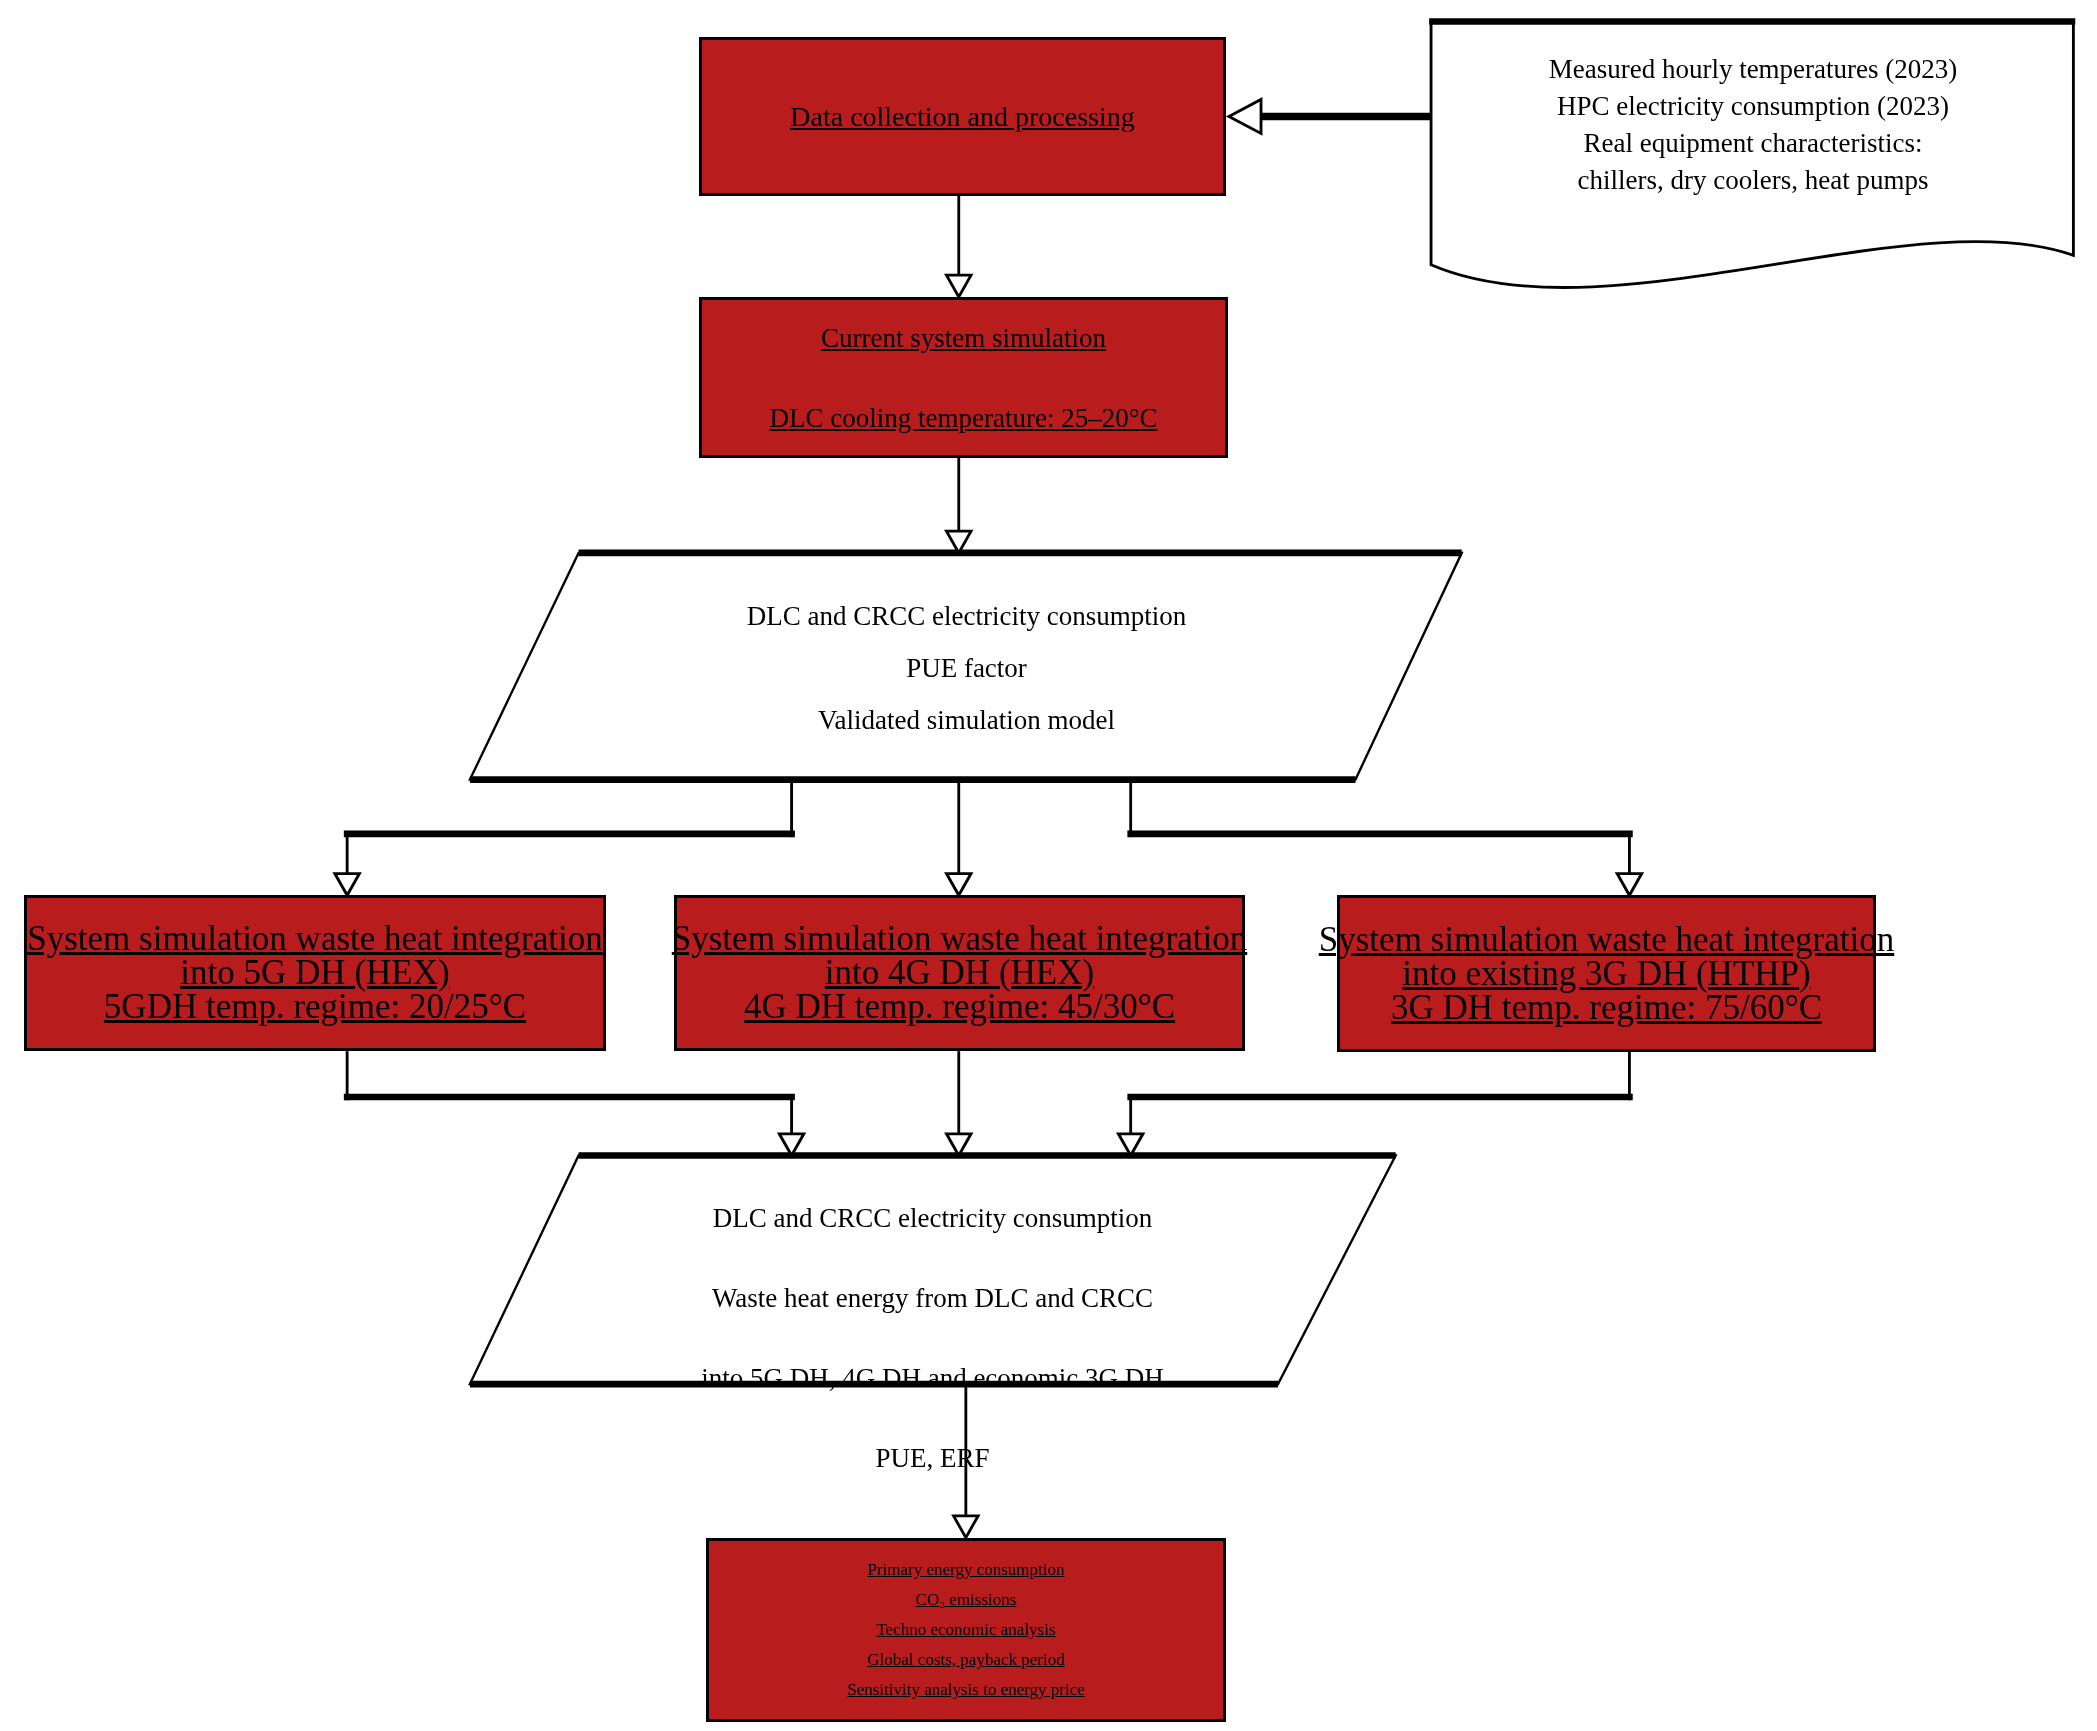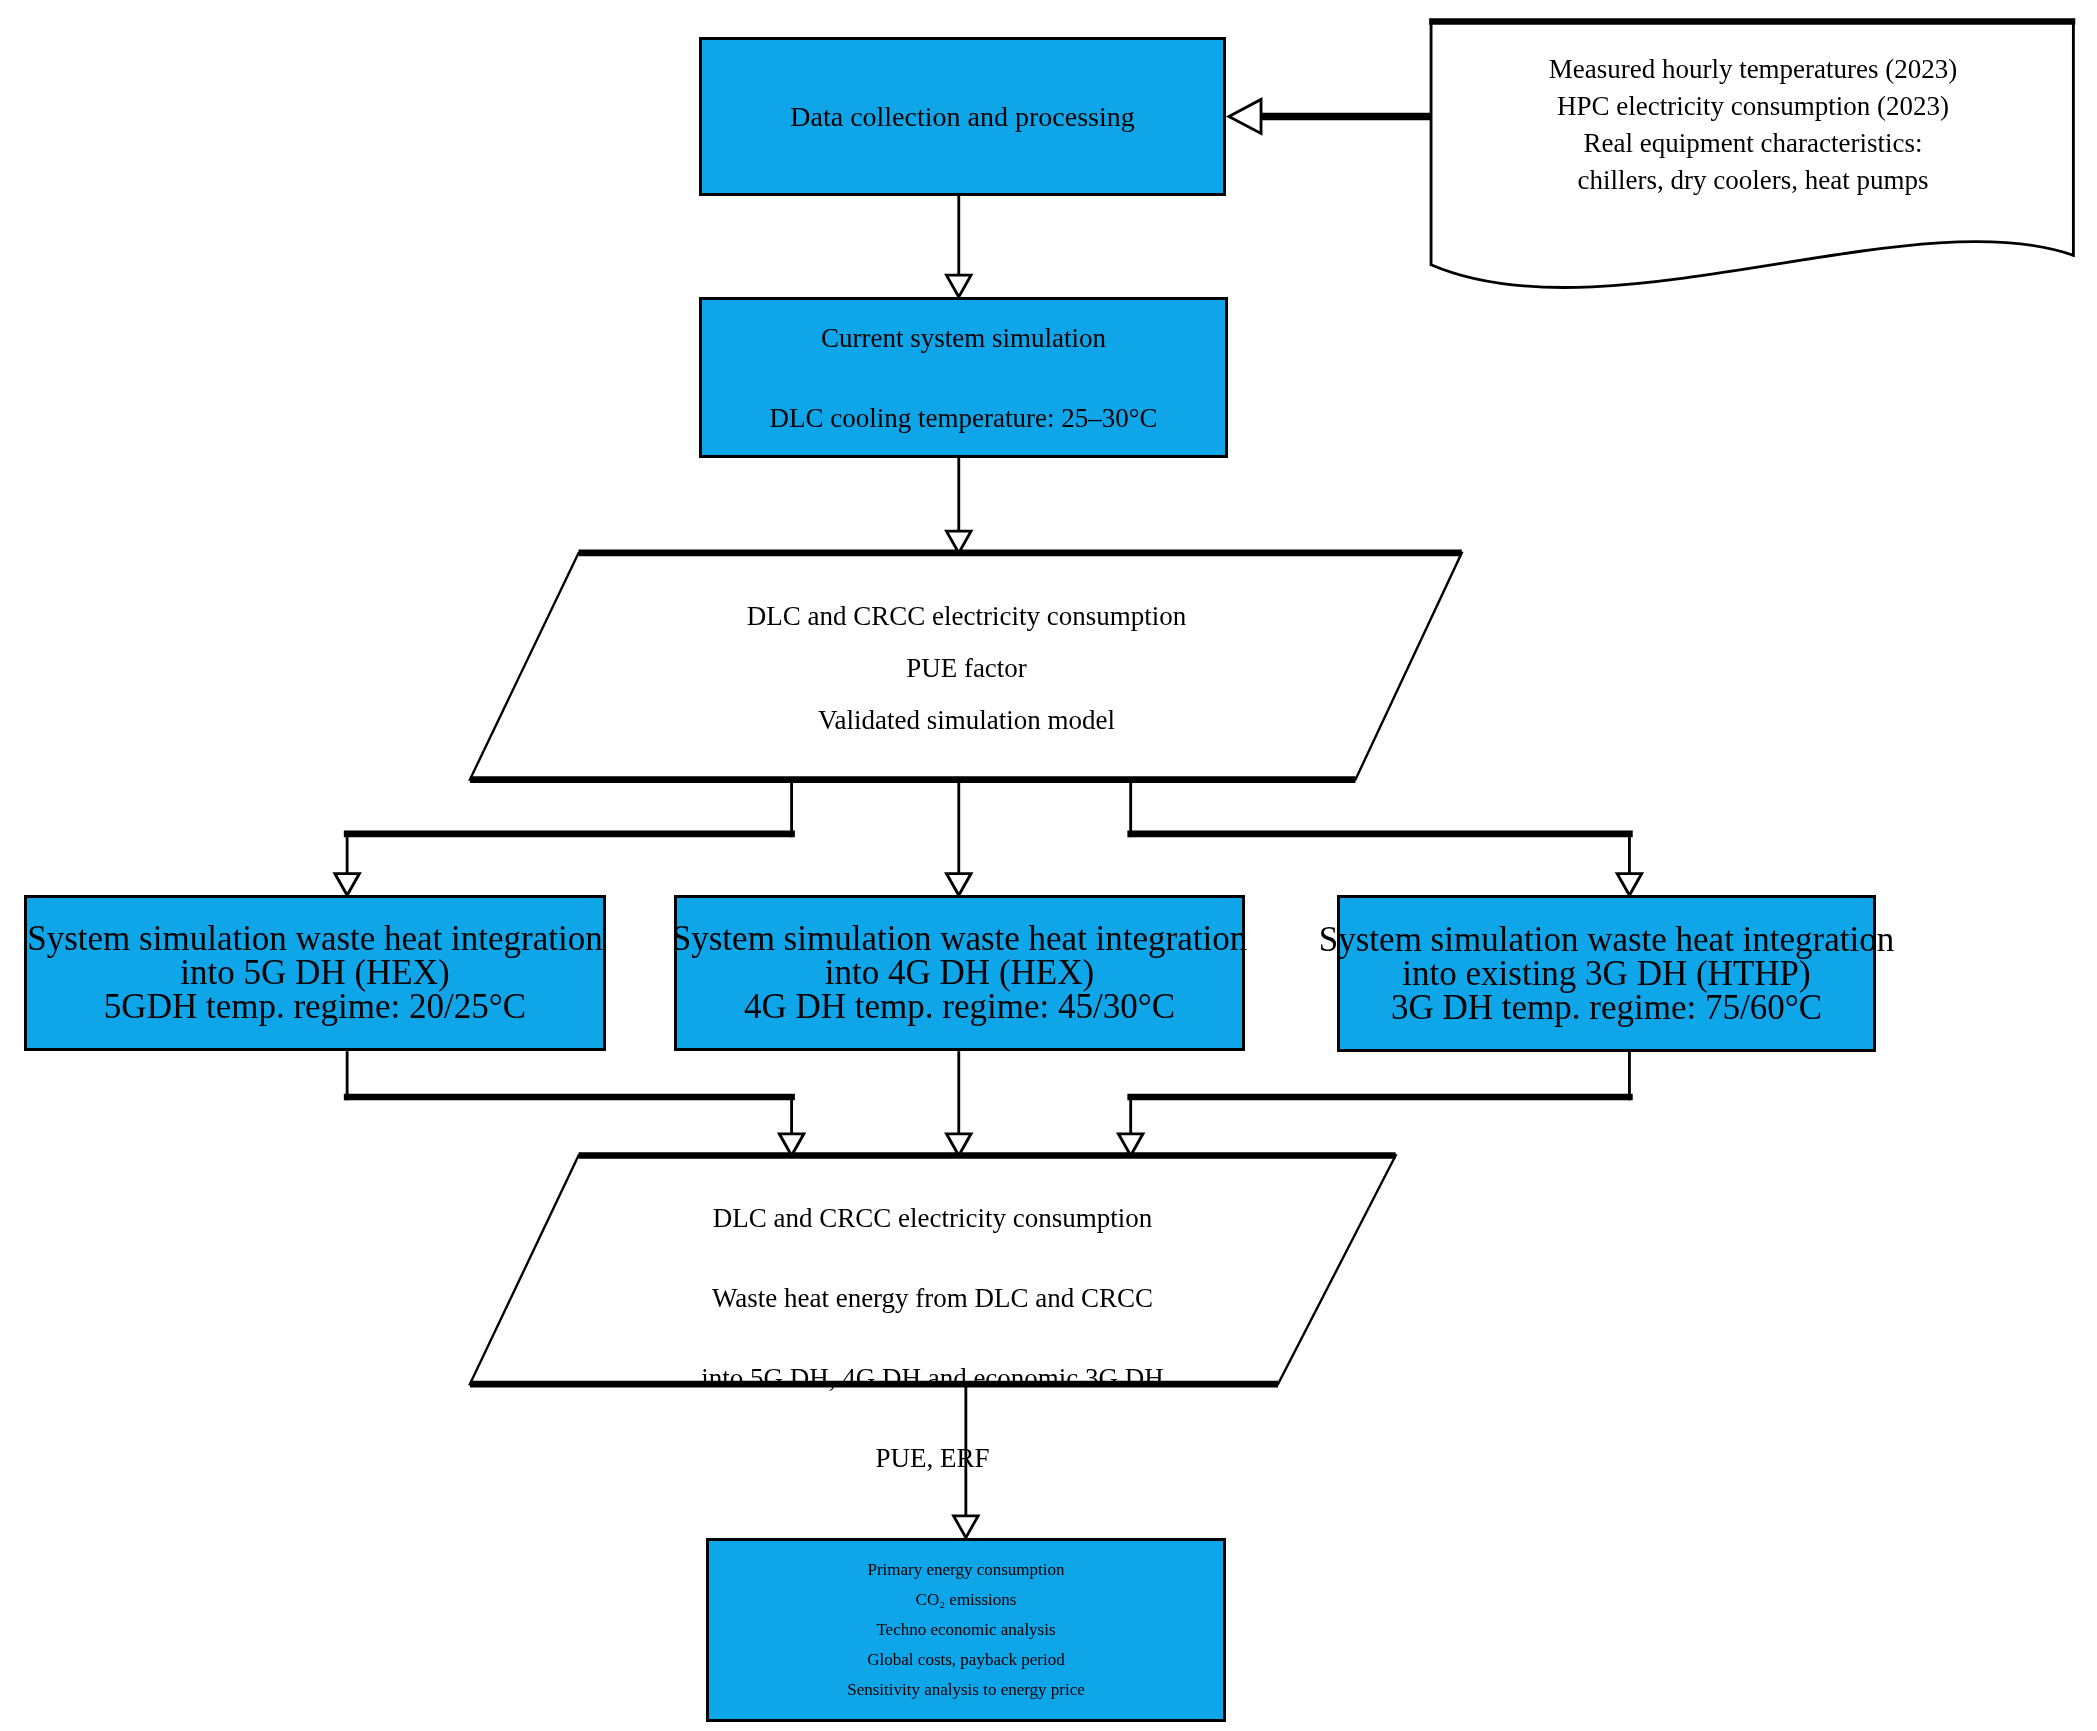--- a/index.html
+++ b/index.html
@@ -18,26 +18,27 @@
   #wires {
     position: absolute;
     left: 0; top: 0;
     width: 2097px;
     height: 1732px;
   }
   .node {
     position: absolute;
     box-sizing: border-box;
     border: 3.8px solid #000000;
-    background: #0ea5e9;
+    background: #b91c1c;
     display: flex;
     flex-direction: column;
     align-items: center;
     justify-content: center;
     text-align: center;
+    text-decoration: underline;
   }
   .freetext {
     position: absolute;
     display: flex;
     flex-direction: column;
     align-items: center;
     justify-content: center;
     text-align: center;
   }
   .t58 { font-size: 27px; line-height: 36px; gap: 44px; }
@@ -104,21 +105,21 @@
     <line x1="2045" y1="2930" x2="2045" y2="3209" stroke="#000000" stroke-width="6"></line>
     <polygon points="2019,3209 2071,3209 2045,3255" fill="#ffffff" stroke="#000000" stroke-width="6"></polygon>
   </svg>
 
   <div class="node t60" style="left:699px; top:37px; width:527px; height:159px;">
     <span class="line">Data collection and processing</span>
   </div>
 
   <div class="node t58" style="left:699px; top:297px; width:529px; height:161px;">
     <span class="line">Current system simulation</span>
-    <span class="line">DLC cooling temperature: 25–30°C</span>
+    <span class="line">DLC cooling temperature: 25–20°C</span>
   </div>
 
   <div class="node t56" style="left:24px; top:895px; width:582px; height:156px;">
     <span class="line">System simulation waste heat integration</span>
     <span class="line">into 5G DH (HEX)</span>
     <span class="line">5GDH temp. regime: 20/25°C</span>
   </div>
 
   <div class="node t56" style="left:674px; top:895px; width:571px; height:156px;">
     <span class="line">System simulation waste heat integration</span>

